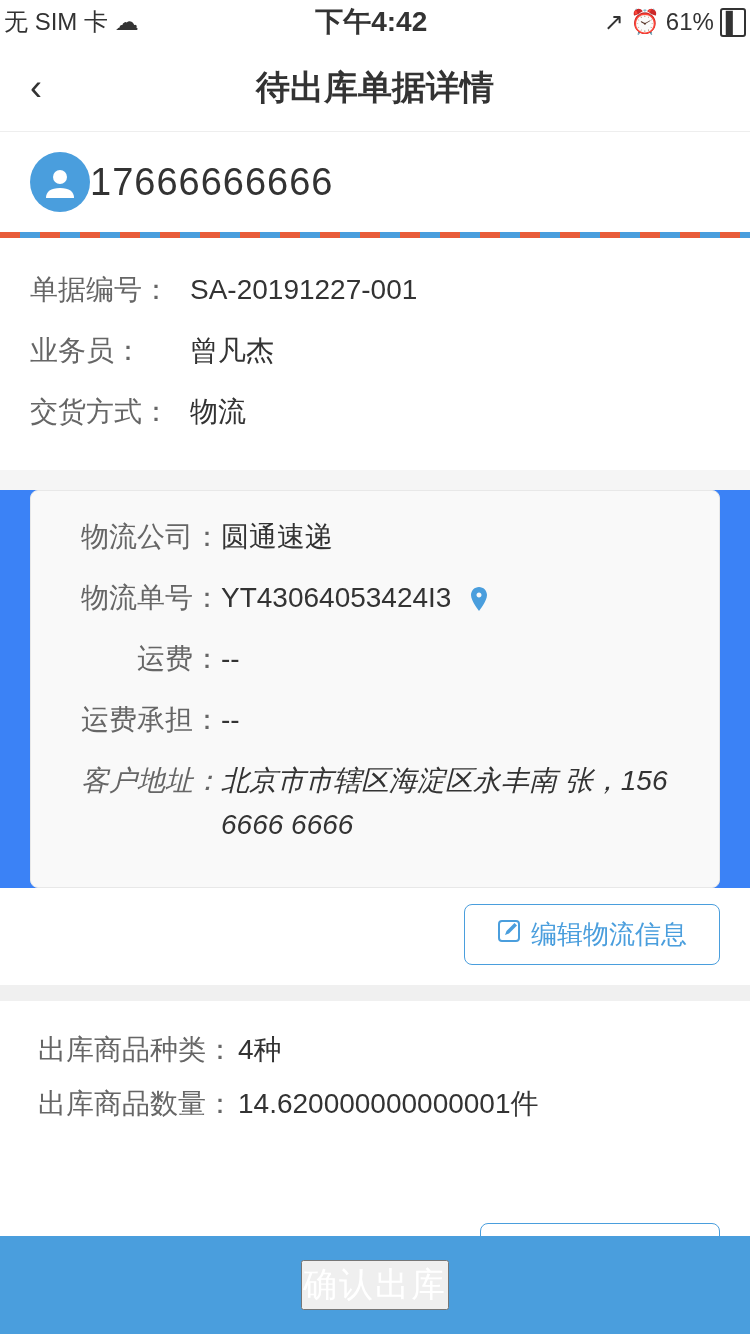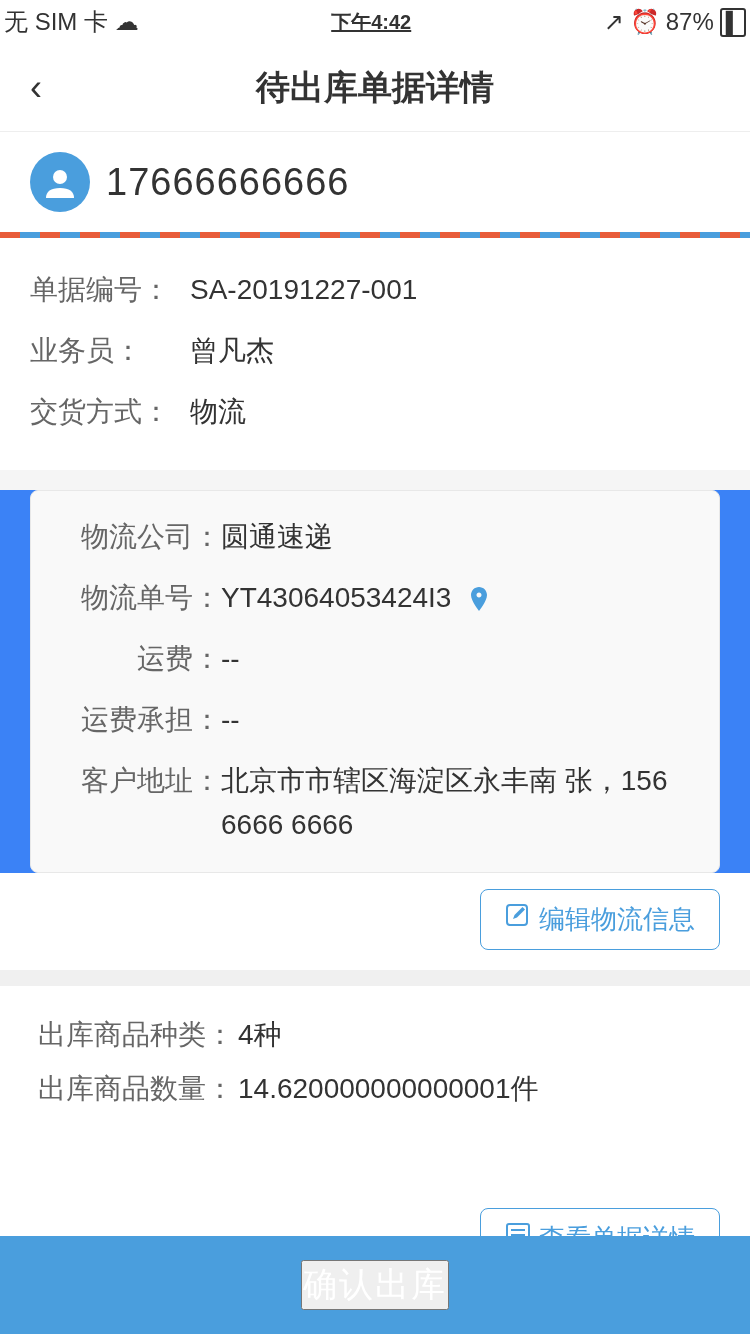--- a/index.html
+++ b/index.html
@@ -19,21 +19,21 @@
       background: #fff;
       height: 44px;
       display: flex;
       align-items: center;
       justify-content: space-between;
       padding: 0 4px;
       font-size: 24px;
       font-weight: 500;
     }
     .status-left { display: flex; align-items: center; gap: 8px; }
-    .status-center { font-size: 20px; font-weight: 600; text-decoration: underline; }
+    .status-center { font-size: 28px; font-weight: 600; }
     .status-right { display: flex; align-items: center; gap: 6px; font-size: 24px; }
 
     
     .nav-bar {
       background: #fff;
       height: 88px;
       display: flex;
       align-items: center;
       padding: 0 30px;
       border-bottom: 1px solid #eee;
@@ -54,21 +54,21 @@
       color: #333;
       font-family: Liberation Serif, serif;
     }
 
     
     .user-header {
       background: #fff;
       padding: 20px 30px;
       display: flex;
       align-items: center;
-      gap: 16px;
+      gap: 0;
       border-bottom: none;
     }
     .user-avatar {
       width: 60px;
       height: 60px;
       background: #4a9edd;
       border-radius: 50%;
       display: flex;
       align-items: center;
       justify-content: center;
@@ -129,21 +129,21 @@
       margin: 0 30px 0 30px;
       padding: 24px 30px;
     }
     .logistics-row {
       display: flex;
       align-items: flex-start;
       margin-bottom: 16px;
       font-size: 28px;
       line-height: 1.6;
     }
-    .logistics-row:last-child { margin-bottom: 0; }
+    .logistics-row:last-child { margin-bottom: 15px; font-style: italic; }
     .logistics-label {
       color: #666;
       min-width: 160px;
       text-align: right;
       flex-shrink: 0;
     }
     .logistics-value {
       color: #333;
       flex: 1;
       display: flex;
@@ -162,25 +162,25 @@
     
     .edit-btn-wrap {
       background: #fff;
       padding: 16px 30px 20px;
       display: flex;
       justify-content: flex-end;
     }
     .edit-btn {
       border: 1px solid #4a9edd;
       border-radius: 8px;
-      padding: 12px 24px;
+      padding: 12px 32px;
       color: #4a9edd;
       font-size: 26px;
       display: flex;
-      align-items: center;
+      align-items: flex-end;
       gap: 8px;
       background: #fff;
       cursor: pointer;
     }
 
     
     .separator {
       height: 16px;
       background: #f0f0f0;
     }
@@ -254,21 +254,21 @@
 <body>
 
 <div class="status-bar">
   <div class="status-left">
     <span>无 SIM 卡 ☁</span>
   </div>
   <div class="status-center">下午4:42</div>
   <div class="status-right">
     <span>↗</span>
     <span>⏰</span>
-    <span>87%</span>
+    <span>61%</span>
     <span style="border:2px solid #333; border-radius:3px; padding:1px 4px; font-size:20px;">▌</span>
   </div>
 </div>
 
 <div class="nav-bar">
   <div class="nav-back">‹</div>
   <div class="nav-title">待出库单据详情</div>
 </div>
 
 <div class="user-header">

